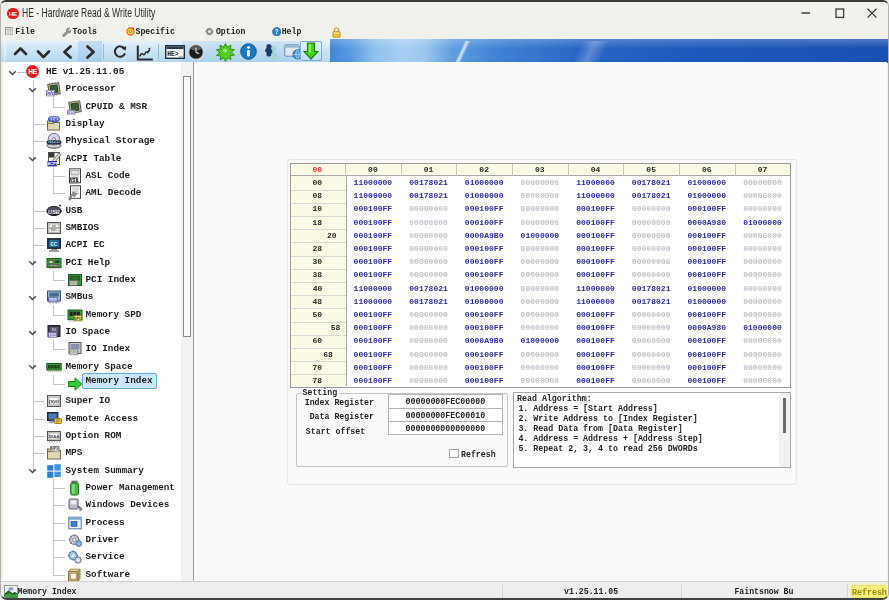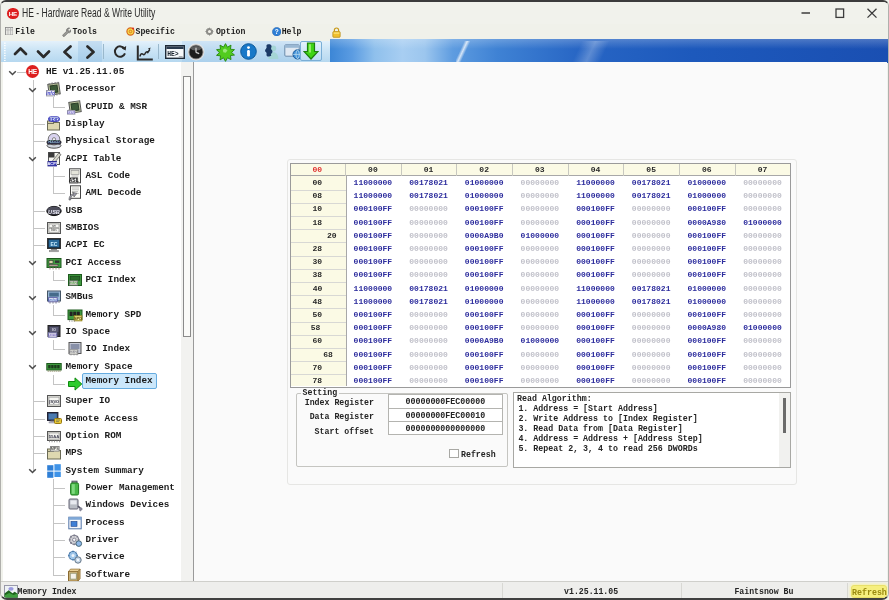--- a/index.html
+++ b/index.html
@@ -330,21 +330,21 @@
     </svg>
 <div class="abs" style="left:45px;top:252.7px;width:16px;height:16px">
       <svg width="16" height="16" viewBox="0 0 16 16">
         <rect x="1" y="3.5" width="14" height="9" fill="#3f9a3f" stroke="#1e5a1e"></rect>
         <rect x="3" y="5.5" width="4" height="3" fill="#d8d8a8" stroke="#333" stroke-width="0.6"></rect>
         <rect x="9" y="5.5" width="4.4" height="2.4" fill="#333"></rect>
         <rect x="3" y="9.5" width="9" height="1.6" fill="#caa" stroke="#333" stroke-width="0.5"></rect>
         <path d="M4 12.5v2M7 12.5v2M10 12.5v2M13 12.5v2" stroke="#a88" stroke-width="1"></path>
       </svg>
     </div>
-<div class="tt" style="left:64.5px;top:252.1px">PCI Access</div>
+<div class="tt" style="left:64.5px;top:252.1px">PCI Help</div>
 <div class="abs" style="left:66px;top:270.1px;width:16px;height:16px">
       <svg width="16" height="16" viewBox="0 0 16 16">
         <rect x="1.5" y="2.5" width="13" height="11" fill="#3f9a3f" stroke="#1e5a1e"></rect>
         <rect x="3.2" y="4.2" width="9.6" height="4" fill="#2a6a2a" stroke="#163f16" stroke-width="0.6"></rect>
         <rect x="2.6" y="9" width="7.8" height="4" fill="#f0f0e0" stroke="#888"></rect>
         <text x="6.5" y="12.3" font-family="Liberation Sans" font-size="3.6" font-style="italic" fill="#227722" text-anchor="middle">index</text>
       </svg>
     </div>
 <div class="tt" style="left:84.5px;top:269.4px">PCI Index</div>
 <svg class="abs" style="left:26.5px;top:292.9px" width="9" height="6" viewBox="0 0 9 6">
@@ -640,21 +640,21 @@
 <div class="hc" style="left:288.5px;top:308.0px;width:55.6px;color:#2a2a2a">50</div>
 <div class="abs" style="left:289.5px;top:306.4px;width:55px;height:1px;background:#d8d8d4"></div>
 <div class="hc hv" style="left:344.1px;top:308.0px;width:55.6px">000100FF</div>
 <div class="hc hz" style="left:399.8px;top:308.0px;width:55.6px">00000000</div>
 <div class="hc hv" style="left:455.4px;top:308.0px;width:55.6px">000100FF</div>
 <div class="hc hz" style="left:511.1px;top:308.0px;width:55.6px">00000000</div>
 <div class="hc hv" style="left:566.7px;top:308.0px;width:55.6px">000100FF</div>
 <div class="hc hz" style="left:622.4px;top:308.0px;width:55.6px">00000000</div>
 <div class="hc hv" style="left:678.0px;top:308.0px;width:55.6px">000100FF</div>
 <div class="hc hz" style="left:733.7px;top:308.0px;width:55.6px">00000000</div>
-<div class="hc" style="left:280px;top:321.2px;width:69px;color:#2a2a2a">58</div>
+<div class="hc" style="left:300px;top:321.2px;width:69px;color:#2a2a2a">58</div>
 <div class="abs" style="left:289.5px;top:319.6px;width:55px;height:1px;background:#d8d8d4"></div>
 <div class="hc hv" style="left:344.1px;top:321.2px;width:55.6px">000100FF</div>
 <div class="hc hz" style="left:399.8px;top:321.2px;width:55.6px">00000000</div>
 <div class="hc hv" style="left:455.4px;top:321.2px;width:55.6px">000100FF</div>
 <div class="hc hz" style="left:511.1px;top:321.2px;width:55.6px">00000000</div>
 <div class="hc hv" style="left:566.7px;top:321.2px;width:55.6px">000100FF</div>
 <div class="hc hz" style="left:622.4px;top:321.2px;width:55.6px">00000000</div>
 <div class="hc hv" style="left:678.0px;top:321.2px;width:55.6px">0000A980</div>
 <div class="hc hv" style="left:733.7px;top:321.2px;width:55.6px">01000000</div>
 <div class="hc" style="left:288.5px;top:334.4px;width:55.6px;color:#2a2a2a">60</div>
@@ -694,21 +694,21 @@
 <div class="hc hv" style="left:455.4px;top:374.0px;width:55.6px">000100FF</div>
 <div class="hc hz" style="left:511.1px;top:374.0px;width:55.6px">00000000</div>
 <div class="hc hv" style="left:566.7px;top:374.0px;width:55.6px">000100FF</div>
 <div class="hc hz" style="left:622.4px;top:374.0px;width:55.6px">00000000</div>
 <div class="hc hv" style="left:678.0px;top:374.0px;width:55.6px">000100FF</div>
 <div class="hc hz" style="left:733.7px;top:374.0px;width:55.6px">00000000</div>
 <div class="abs" style="left:294.5px;top:391px;width:212px;height:73.5px;border:1px solid #c5c5c1;border-radius:2px"></div>
 <div class="setlbl" style="left:299.5px;top:385.5px;background:#fafafa;padding:0 2px">Setting</div>
 <div class="setlbl" style="left:296px;top:395.5px;width:77px;text-align:right">Index Register</div>
 <div class="setlbl" style="left:296px;top:410.0px;width:77px;text-align:right">Data Register</div>
-<div class="setlbl" style="left:296px;top:424.5px;width:77px;text-align:right">Start offset</div>
+<div class="setlbl" style="left:296px;top:424.5px;width:77px;text-align:center">Start offset</div>
 <div class="inp" style="left:386.6px;top:392.2px;width:115.5px;height:14.4px">00000000FEC00000</div>
 <div class="inp" style="left:386.6px;top:405.6px;width:115.5px;height:14.4px">00000000FEC00010</div>
 <div class="inp" style="left:386.6px;top:419.0px;width:115.5px;height:14.4px">0000000000000000</div>
 <div class="abs" style="left:448px;top:446.5px;width:9.5px;height:9.5px;background:#fff;border:1px solid #a8a8a4"></div>
 <div class="setlbl" style="left:460px;top:448px">Refresh</div>
 <div class="abs" style="left:511.5px;top:389.5px;width:278px;height:76.5px;background:#fff;border:1px solid #a8a8a4"></div>
 <div class="abs" style="left:516px;top:391.5px;font:bold 8.3px 'Liberation Mono',monospace;color:#242424;white-space:pre">Read Algorithm:</div>
 <div class="abs" style="left:517.4px;top:401.6px;font:bold 8.3px 'Liberation Mono',monospace;color:#242424;white-space:pre">1. Address = [Start Address]</div>
 <div class="abs" style="left:517.4px;top:411.8px;font:bold 8.3px 'Liberation Mono',monospace;color:#242424;white-space:pre">2. Write Address to [Index Register]</div>
 <div class="abs" style="left:517.4px;top:421.9px;font:bold 8.3px 'Liberation Mono',monospace;color:#242424;white-space:pre">3. Read Data from [Data Register]</div>

